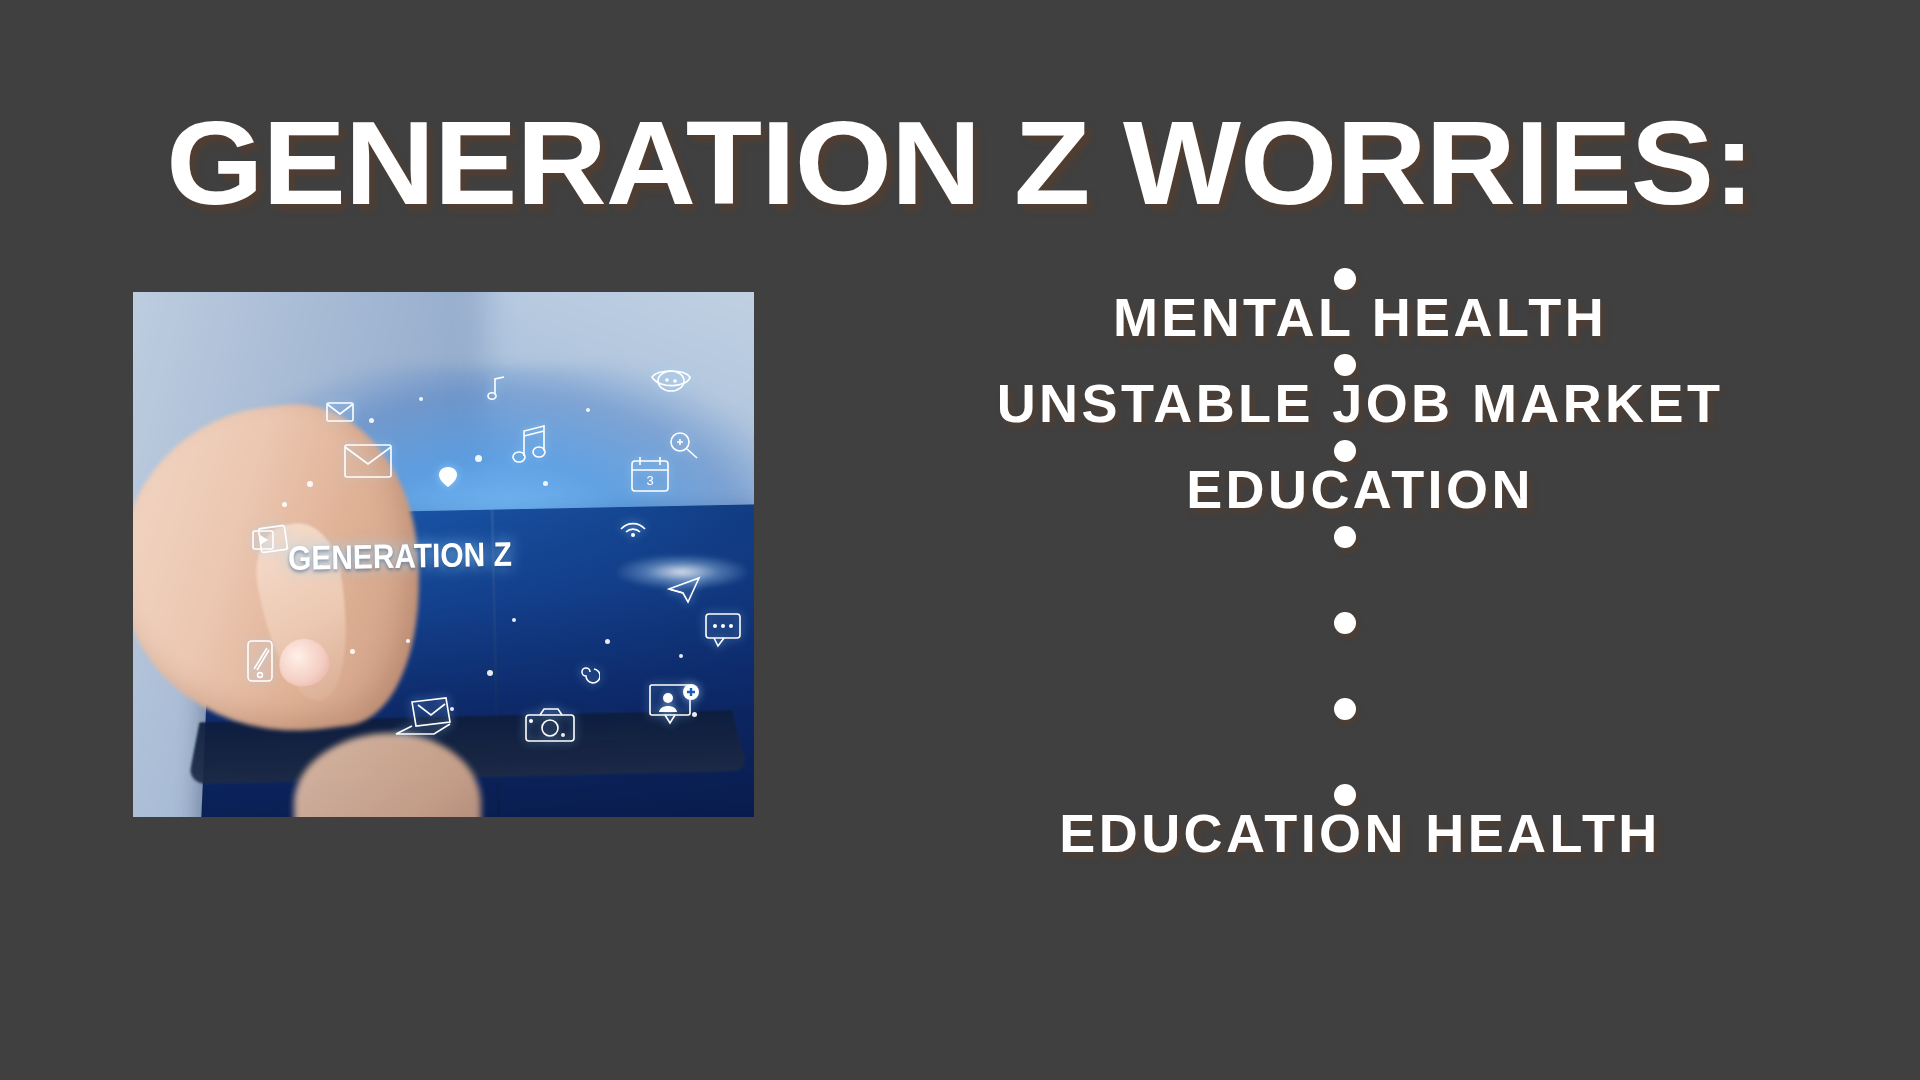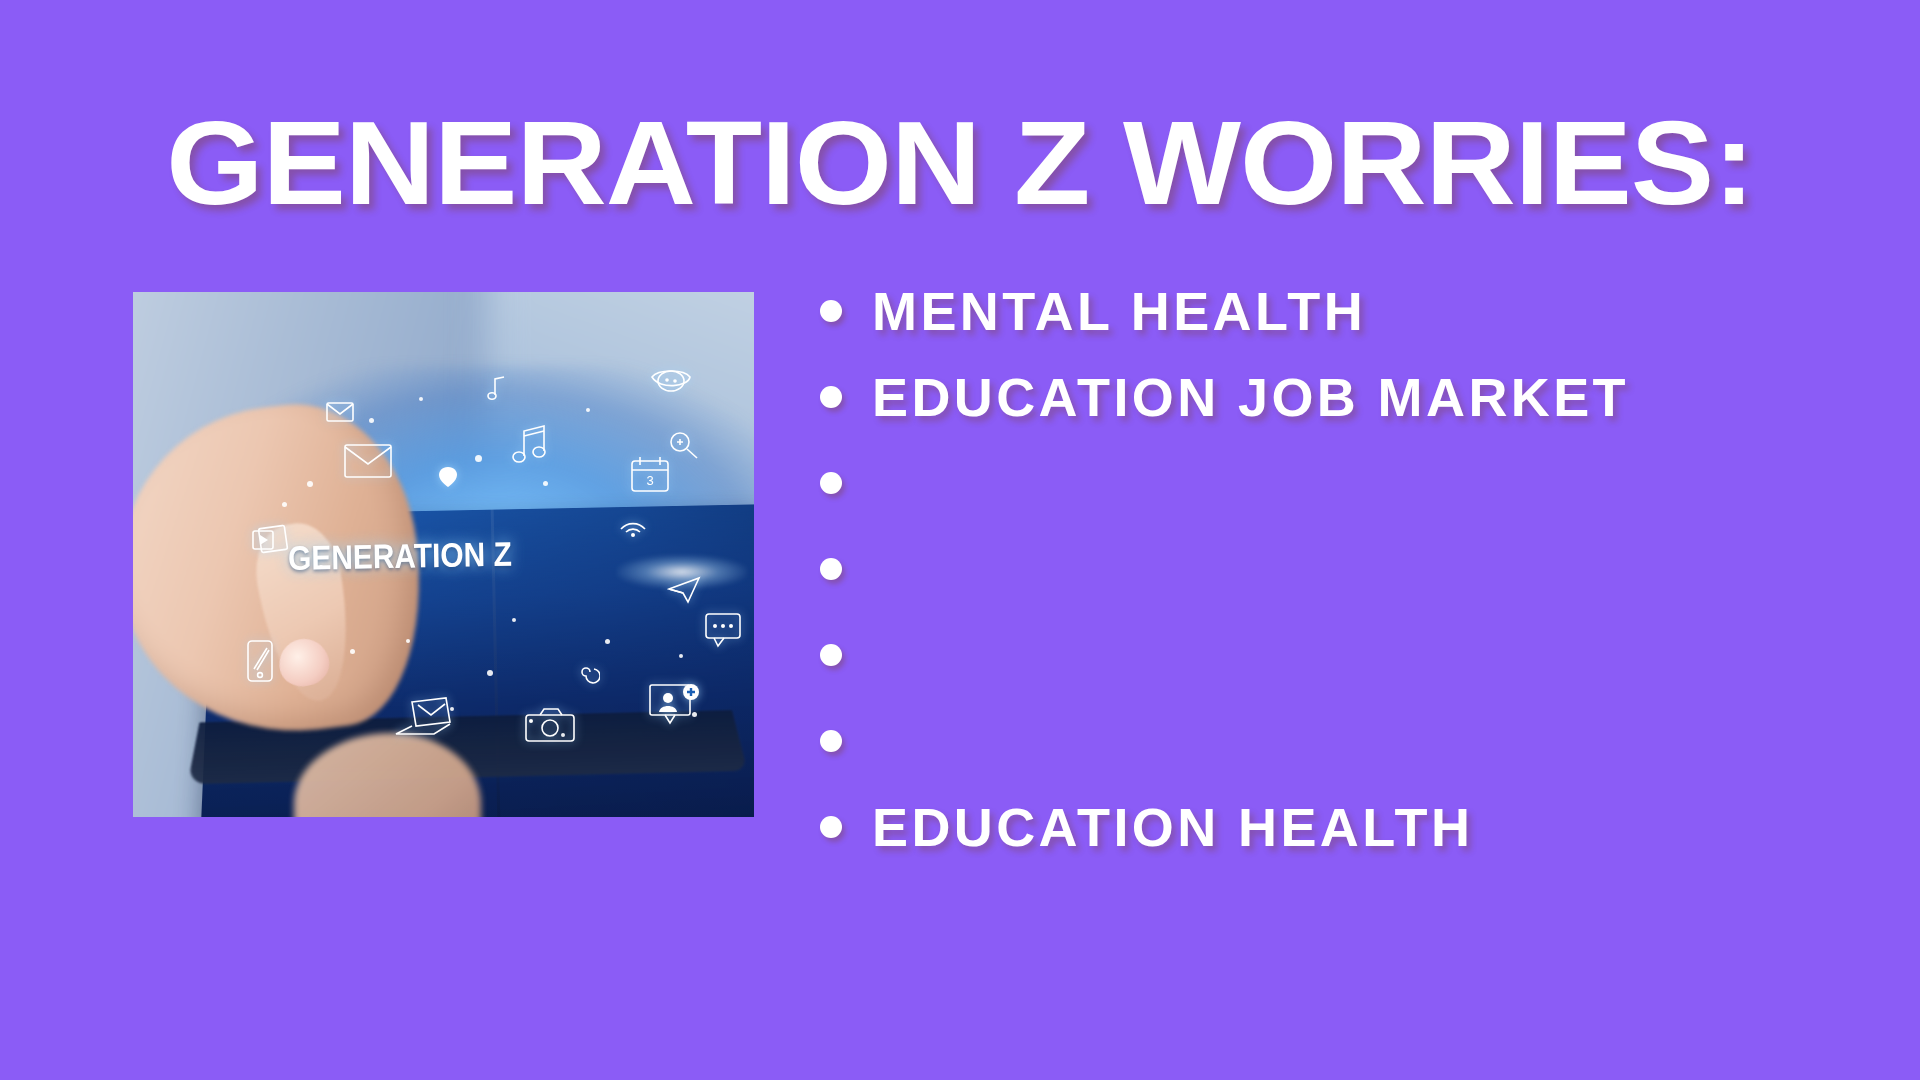--- a/index.html
+++ b/index.html
@@ -12,21 +12,21 @@
   }
   body {
     background: #fb904f;
     font-family: "Liberation Sans", sans-serif;
     position: relative;
   }
 
   .slide {
     position: absolute;
     inset: 0;
-    background: #8b5cf6;
+    background: #404040;
   }
 
   
   .title {
     position: absolute;
     left: 0;
     right: 0;
     top: 104px;
     text-align: center;
     color: #ffffff;
@@ -184,20 +184,21 @@
   .bullets {
     position: absolute;
     left: 820px;
     top: 268px;
     width: 1080px;
   }
   .bullet-row {
     display: flex;
     align-items: center;
     height: 86px;
+    flex-direction: column;
   }
   .bullet-dot {
     width: 22px;
     height: 22px;
     border-radius: 50%;
     background: #ffffff;
     flex: 0 0 auto;
     margin-right: 30px;
     box-shadow: 3px 4px 5px rgba(120,55,15,0.30);
   }
@@ -361,24 +362,25 @@
     </div>
   </div>
 
   <ul class="bullets" style="list-style:none; margin:0; padding:0;">
     <li class="bullet-row">
       <span class="bullet-dot"></span>
       <span class="bullet-text">MENTAL HEALTH</span>
     </li>
     <li class="bullet-row">
       <span class="bullet-dot"></span>
-      <span class="bullet-text">EDUCATION JOB MARKET</span>
-    </li>
-    <li class="bullet-row">
-      <span class="bullet-dot"></span>
+      <span class="bullet-text">UNSTABLE JOB MARKET</span>
+    </li>
+    <li class="bullet-row">
+      <span class="bullet-dot"></span>
+      <span class="bullet-text">EDUCATION</span>
     </li>
     <li class="bullet-row">
       <span class="bullet-dot"></span>
     </li>
     <li class="bullet-row">
       <span class="bullet-dot"></span>
     </li>
     <li class="bullet-row">
       <span class="bullet-dot"></span>
     </li>

